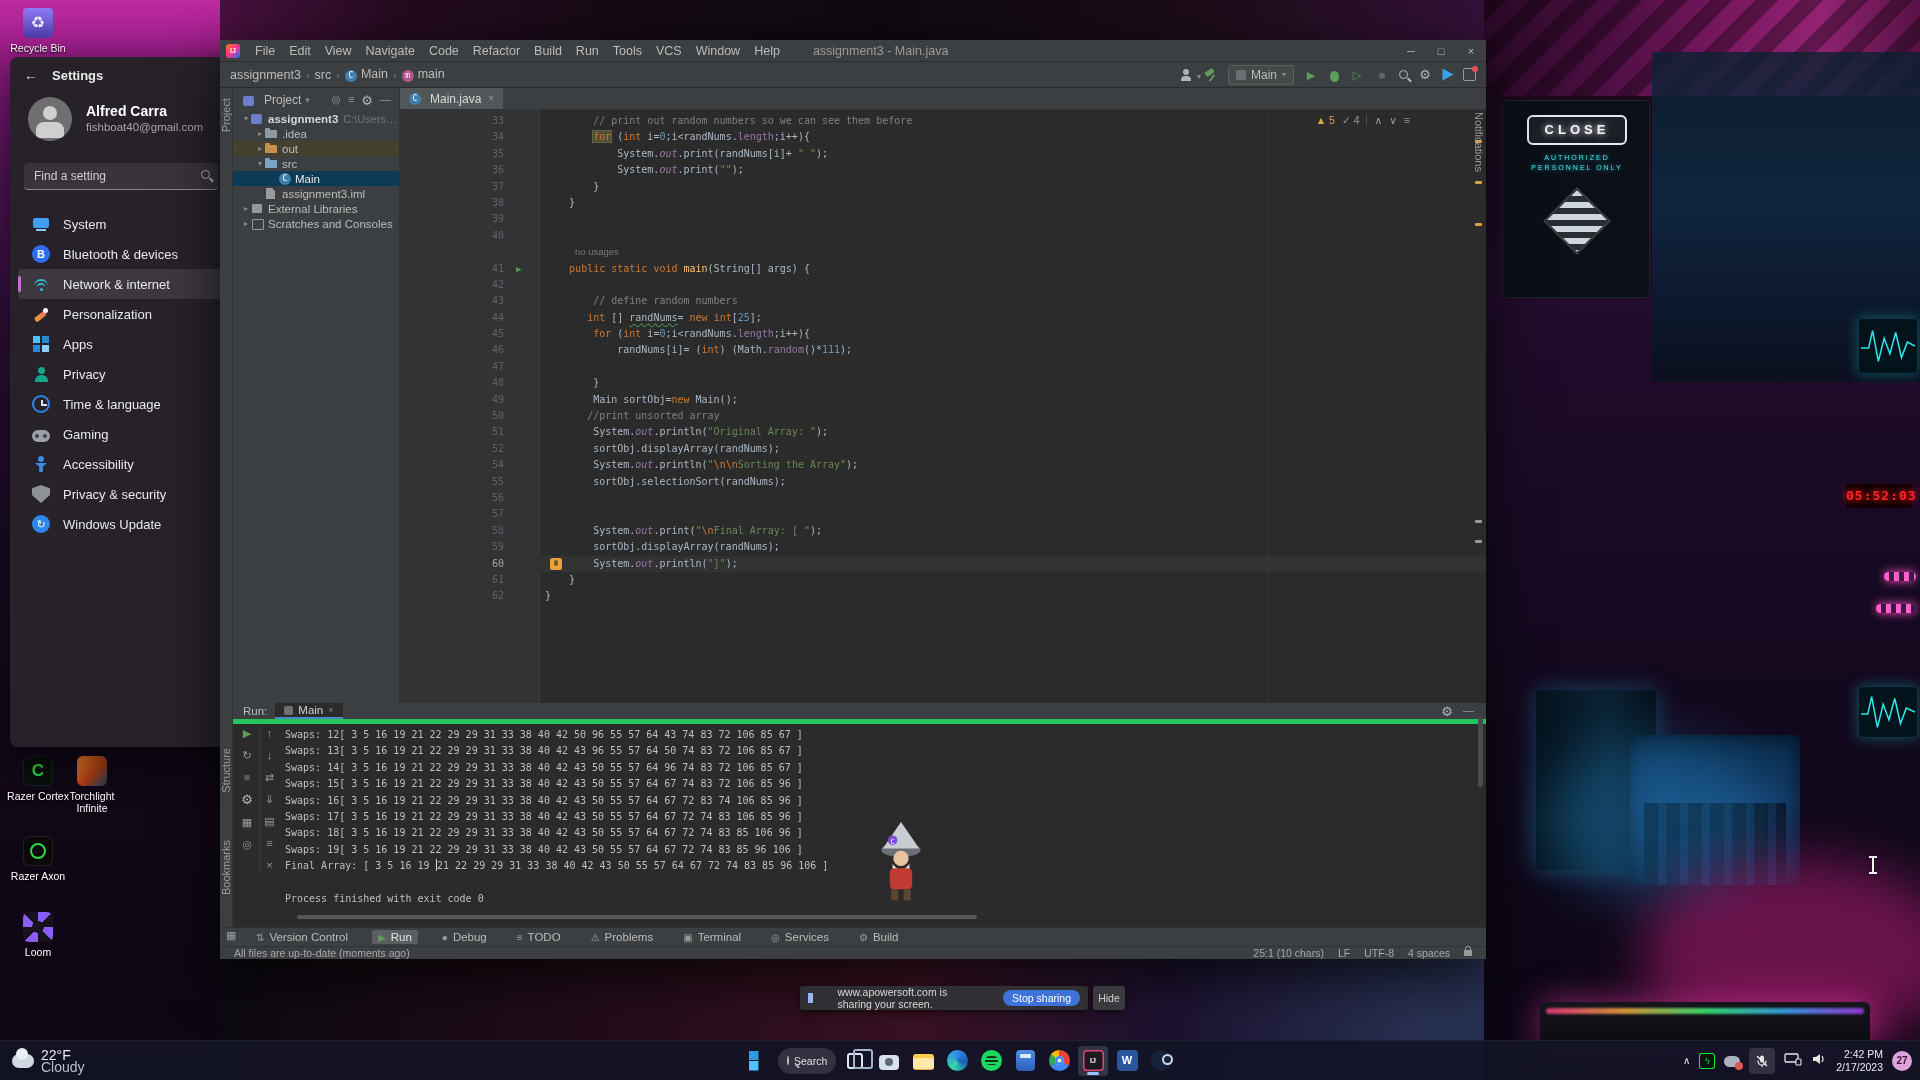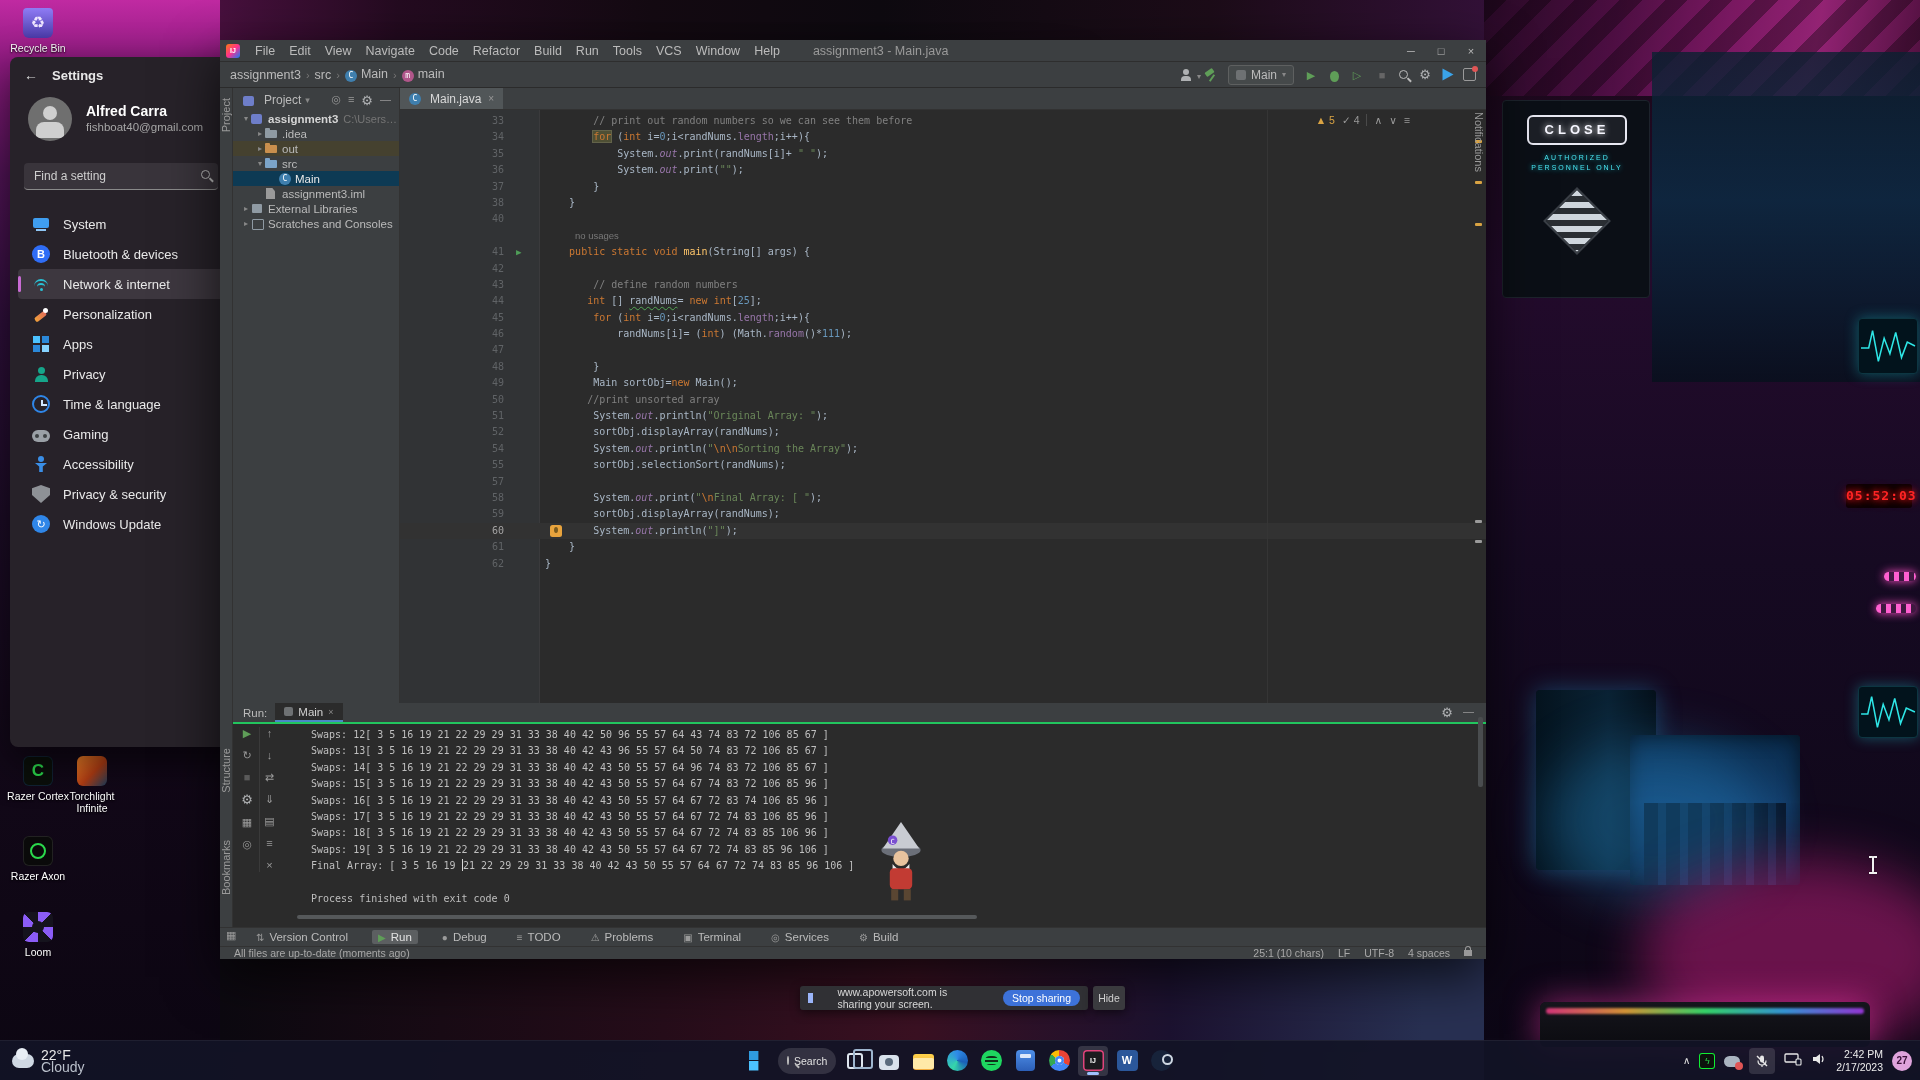--- a/index.html
+++ b/index.html
@@ -216,31 +216,31 @@
   .tk-m{color:#ffc66b}
   .tk-q{color:#a9b7c6;text-decoration:underline wavy #54a857;text-underline-offset:2px}
   #inspect{position:absolute;right:76px;top:26px;display:flex;align-items:center;gap:7px;font-size:10.5px;color:#9a9a9a}
   #inspect .w{color:#d9a343}
   #inspect .sep{width:1px;height:12px;background:#4a4a4a}
   #marginline{position:absolute;left:867px;top:22px;bottom:0;width:1px;background:#353535}
   .stripemark{position:absolute;right:4px;width:7px;height:3px;border-radius:1px}
 
   
   #runpanel{left:13px;top:663px;width:1253px;height:224px;background:#2b2b2b}
-  #runhead{height:21px;background:#3c3f41;border-bottom:2px solid #22c55e;display:flex;align-items:center}
+  #runhead{height:21px;background:#3c3f41;border-bottom:5px solid #22c55e;display:flex;align-items:center}
   #runhead .rlab{padding:0 8px 0 10px;font-size:11.5px;color:#bbb}
   #runtab{display:flex;align-items:center;gap:5px;background:#2b2b2b;height:100%;padding:0 9px;font-size:11.5px;color:#d0d0d0;border-bottom:2px solid #4a88c7}
   #runtab .appico{width:9px;height:9px;background:#6e7173;border-radius:2px}
   #runtab .x{color:#888;font-size:9px}
   #runhead .hright{margin-left:auto;display:flex;gap:10px;padding-right:12px;color:#9a9a9a;font-size:11px}
   .iconcol{position:absolute;top:24px;width:20px;display:flex;flex-direction:column;gap:9px;align-items:center}
   #icol1{left:4px}#icol2{left:26px;border-left:1px solid #3a3a3a}
   .cico{font-size:11px;color:#9a9a9a;line-height:13px}
   .cico.green{color:#5f9e58}.cico.dim{color:#5a5a5a}
-  #console-rows{position:absolute;left:78px;top:24px;font-family:"DejaVu Sans Mono",monospace;font-size:10px;
+  #console-rows{position:absolute;left:52px;top:24px;font-family:"DejaVu Sans Mono",monospace;font-size:10px;
     line-height:16.4px;color:#bfbfbf;white-space:pre}
   .caret{display:inline-block;width:1.5px;height:12px;background:#d8d8d8;vertical-align:-2px}
   #hscroll{position:absolute;left:64px;top:212px;width:680px;height:4px;border-radius:2px;background:#55585a}
   #vscroll{position:absolute;right:3px;top:14px;width:5px;height:70px;border-radius:2px;background:#4a4d4f}
   #mascot{position:absolute;left:640px;top:118px;width:56px;height:86px}
 
   
   #twbar{left:0;top:887px;width:100%;height:19px;background:#3c3f41;border-top:1px solid #323232;display:flex;align-items:center;gap:18px;padding-left:30px;font-size:11.5px;color:#bbb}
   #twcorner{position:absolute;left:6px;top:889px;color:#9a9a9a;font-size:11px}
   .twitem{display:flex;align-items:center;gap:5px;padding:1px 6px;border-radius:2px}
@@ -571,36 +571,38 @@
         </div>
       </div>
       <div id="gutterbg"></div>
       <div id="code-rows">
           <div class="crow"><span class="ln">33</span><span class="ct"><span class="tk-w">        </span><span class="tk-c">// print out random numbers so we can see them before</span></span></div>
           <div class="crow"><span class="ln">34</span><span class="ct"><span class="tk-w">        </span><span class="tk-kh">for</span><span class="tk-d"> (</span><span class="tk-k">int</span><span class="tk-d"> i=</span><span class="tk-n">0</span><span class="tk-d">;i&lt;randNums.</span><span class="tk-f">length</span><span class="tk-d">;i++){</span></span></div>
           <div class="crow"><span class="ln">35</span><span class="ct"><span class="tk-w">            </span><span class="tk-d">System.</span><span class="tk-o">out</span><span class="tk-d">.print(randNums[i]+ </span><span class="tk-s">" "</span><span class="tk-d">);</span></span></div>
           <div class="crow"><span class="ln">36</span><span class="ct"><span class="tk-w">            </span><span class="tk-d">System.</span><span class="tk-o">out</span><span class="tk-d">.print(</span><span class="tk-s">""</span><span class="tk-d">);</span></span></div>
           <div class="crow"><span class="ln">37</span><span class="ct"><span class="tk-w">        </span><span class="tk-d">}</span></span></div>
           <div class="crow"><span class="ln">38</span><span class="ct"><span class="tk-w">    </span><span class="tk-d">}</span></span></div>
+          <div class="crow"><span class="ln">39</span><span class="ct"></span></div>
           <div class="crow"><span class="ln">40</span><span class="ct"></span></div>
           <div class="hintrow">no usages</div>
           <div class="crow"><span class="ln">41</span><span class="runmark">▶</span><span class="ct"><span class="tk-w">    </span><span class="tk-k">public static void </span><span class="tk-m">main</span><span class="tk-d">(String[] args) {</span></span></div>
           <div class="crow"><span class="ln">42</span><span class="ct"></span></div>
           <div class="crow"><span class="ln">43</span><span class="ct"><span class="tk-w">        </span><span class="tk-c">// define random numbers</span></span></div>
           <div class="crow"><span class="ln">44</span><span class="ct"><span class="tk-w">       </span><span class="tk-k">int</span><span class="tk-d"> [] </span><span class="tk-q">randNums</span><span class="tk-d">= </span><span class="tk-k">new</span><span class="tk-d"> </span><span class="tk-k">int</span><span class="tk-d">[</span><span class="tk-n">25</span><span class="tk-d">];</span></span></div>
           <div class="crow"><span class="ln">45</span><span class="ct"><span class="tk-w">        </span><span class="tk-k">for</span><span class="tk-d"> (</span><span class="tk-k">int</span><span class="tk-d"> i=</span><span class="tk-n">0</span><span class="tk-d">;i&lt;randNums.</span><span class="tk-f">length</span><span class="tk-d">;i++){</span></span></div>
           <div class="crow"><span class="ln">46</span><span class="ct"><span class="tk-w">            </span><span class="tk-d">randNums[i]= (</span><span class="tk-k">int</span><span class="tk-d">) (Math.</span><span class="tk-f">random</span><span class="tk-d">()*</span><span class="tk-n">111</span><span class="tk-d">);</span></span></div>
           <div class="crow"><span class="ln">47</span><span class="ct"></span></div>
           <div class="crow"><span class="ln">48</span><span class="ct"><span class="tk-w">        </span><span class="tk-d">}</span></span></div>
           <div class="crow"><span class="ln">49</span><span class="ct"><span class="tk-w">        </span><span class="tk-d">Main sortObj=</span><span class="tk-k">new</span><span class="tk-d"> Main();</span></span></div>
           <div class="crow"><span class="ln">50</span><span class="ct"><span class="tk-w">       </span><span class="tk-c">//print unsorted array</span></span></div>
           <div class="crow"><span class="ln">51</span><span class="ct"><span class="tk-w">        </span><span class="tk-d">System.</span><span class="tk-o">out</span><span class="tk-d">.println(</span><span class="tk-s">"Original Array: "</span><span class="tk-d">);</span></span></div>
           <div class="crow"><span class="ln">52</span><span class="ct"><span class="tk-w">        </span><span class="tk-d">sortObj.displayArray(randNums);</span></span></div>
           <div class="crow"><span class="ln">54</span><span class="ct"><span class="tk-w">        </span><span class="tk-d">System.</span><span class="tk-o">out</span><span class="tk-d">.println(</span><span class="tk-s">"</span><span class="tk-e">\n\n</span><span class="tk-s">Sorting the Array"</span><span class="tk-d">);</span></span></div>
           <div class="crow"><span class="ln">55</span><span class="ct"><span class="tk-w">        </span><span class="tk-d">sortObj.selectionSort(randNums);</span></span></div>
+          <div class="crow"><span class="ln">56</span><span class="ct"></span></div>
           <div class="crow"><span class="ln">57</span><span class="ct"></span></div>
           <div class="crow"><span class="ln">58</span><span class="ct"><span class="tk-w">        </span><span class="tk-d">System.</span><span class="tk-o">out</span><span class="tk-d">.print(</span><span class="tk-s">"</span><span class="tk-e">\n</span><span class="tk-s">Final Array: [ "</span><span class="tk-d">);</span></span></div>
           <div class="crow"><span class="ln">59</span><span class="ct"><span class="tk-w">        </span><span class="tk-d">sortObj.displayArray(randNums);</span></span></div>
           <div class="crow cur"><span class="ln">60</span><span class="bulbico"></span><span class="ct"><span class="tk-w">        </span><span class="tk-d">System.</span><span class="tk-o">out</span><span class="tk-d">.println(</span><span class="tk-s">"]"</span><span class="tk-d">);</span></span></div>
           <div class="crow"><span class="ln">61</span><span class="ct"><span class="tk-w">    </span><span class="tk-d">}</span></span></div>
           <div class="crow"><span class="ln">62</span><span class="ct"><span class="tk-d">}</span></span></div>
         </div>
       <div id="inspect">
         <span class="w">▲ <span>5</span></span>
         <span>✓ <span>4</span></span>

